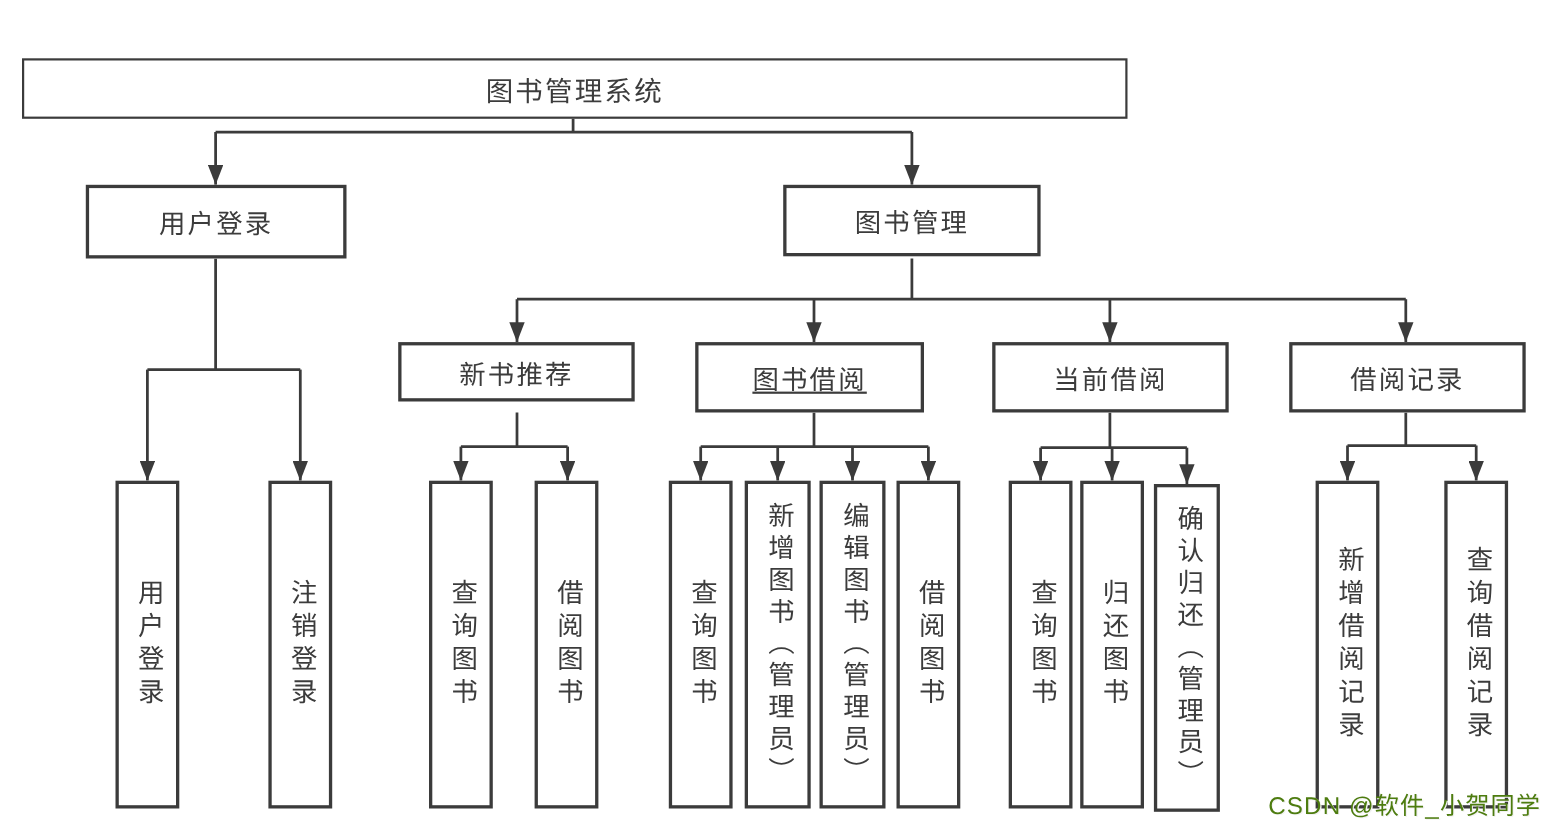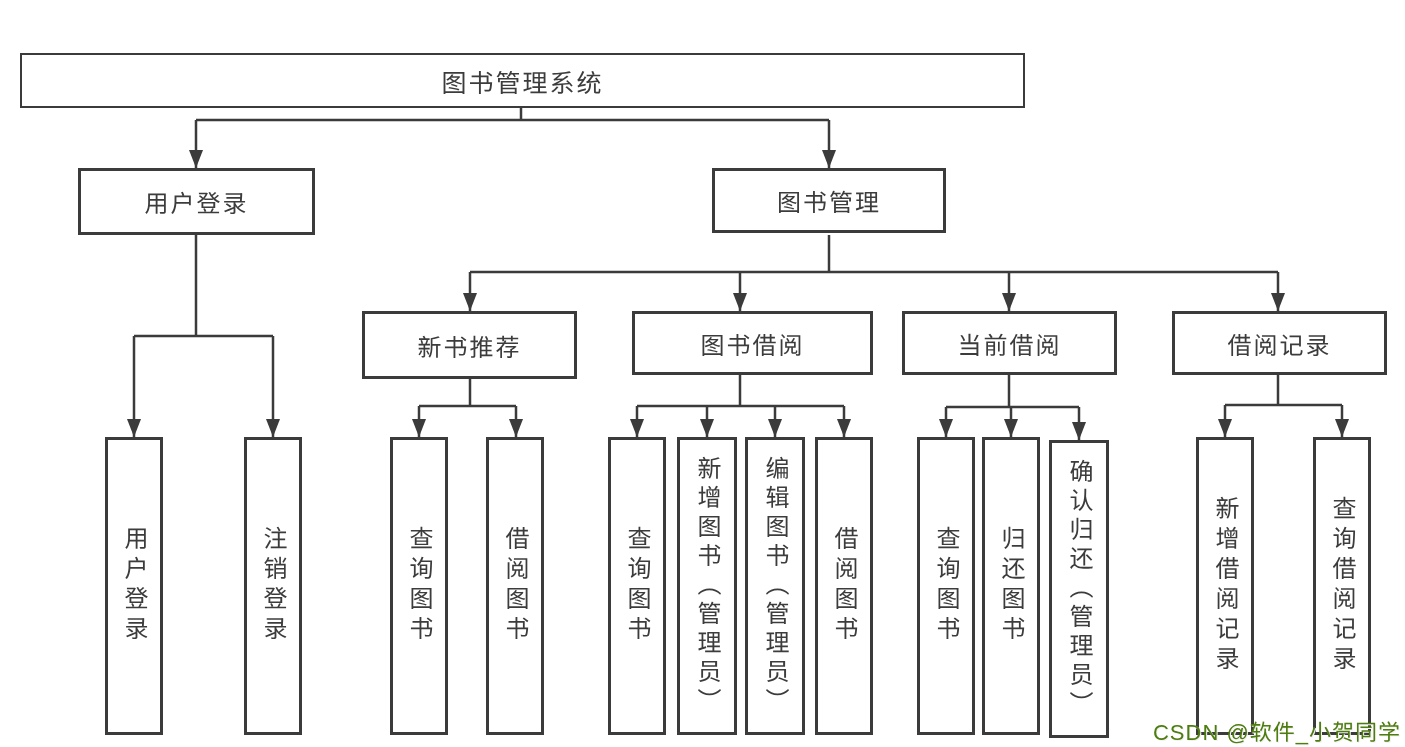--- a/index.html
+++ b/index.html
@@ -117,22 +117,22 @@
       <path d="M1225,405 V437" marker-end="url(#arrowhead)"></path>
       <path d="M1342,405 V437" marker-end="url(#arrowhead)"></path>
     </g>
   </svg>
 
   <div class="box root-box" style="left:20px; top:13px; width:1005px; height:55px;margin-top:40px;">图书管理系统</div>
 
   <div class="box h-box" style="left:78px; top:168px; width:237px; height:67px;">用户登录</div>
   <div class="box h-box" style="left:712px; top:168px; width:234px; height:65px;">图书管理</div>
 
-  <div class="box h-box" style="left:362px; top:311px; width:215px; height:68px;">新书推荐</div>
-  <div class="box h-box" style="left:632px; top:311px; width:241px; height:64px;">图书借阅</div>
+  <div class="box h-box" style="left:362px; top:311px; width:215px; height:54px;">新书推荐</div>
+  <div class="box h-box" style="left:632px; top:311px; width:208px; height:64px;text-decoration:underline;">图书借阅</div>
   <div class="box h-box" style="left:1172px; top:311px; width:215px; height:64px;">借阅记录</div>
   <div class="box h-box" style="left:902px; top:311px; width:215px; height:64px;">当前借阅</div>
 
   <div class="box leaf" style="left:105px; top:437px; width:58px; height:298px;">用户登录</div>
   <div class="box leaf" style="left:244px; top:437px; width:58px; height:298px;">注销登录</div>
 
   <div class="box leaf" style="left:390px; top:437px; width:58px; height:298px;">查询图书</div>
   <div class="box leaf" style="left:486px; top:437px; width:58px; height:298px;">借阅图书</div>
 
   <div class="box leaf" style="left:608px; top:437px; width:58px; height:298px;">查询图书</div>

